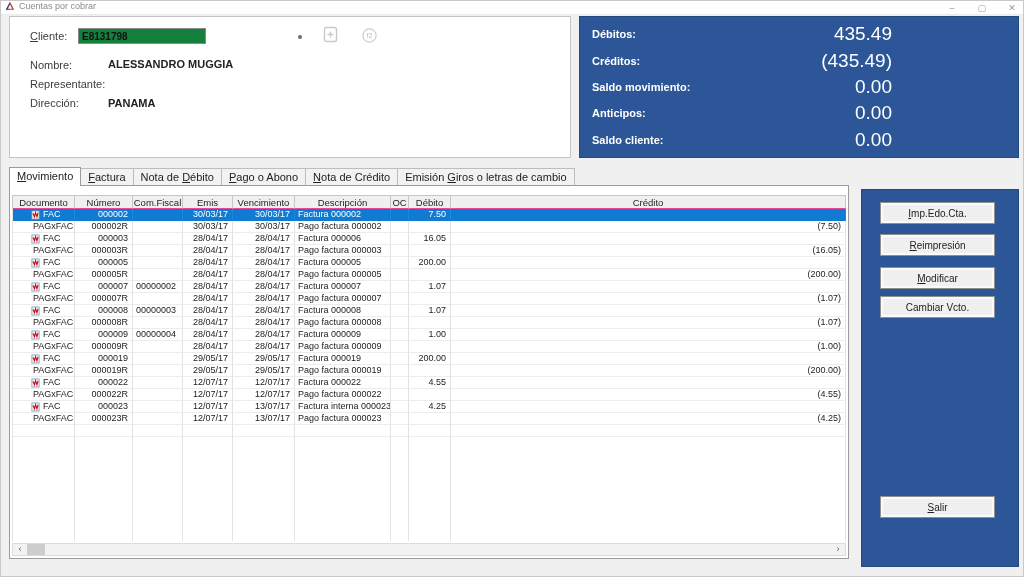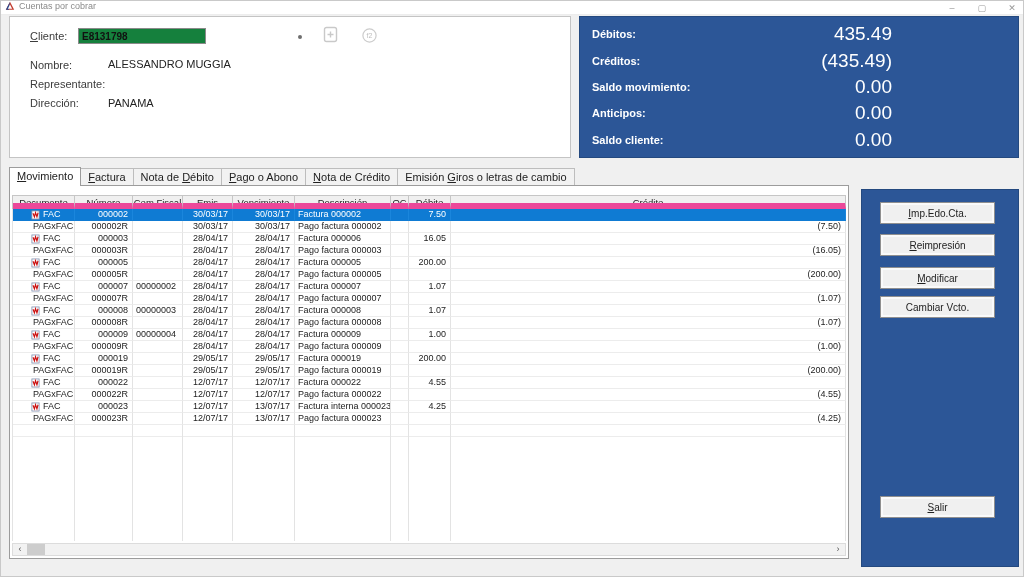--- a/index.html
+++ b/index.html
@@ -15,21 +15,21 @@
   .titlebar .app-icon { width:10px; height:10px; margin-right:4px; }
   .titlebar .title { font-size:9px; color:#8a8a8a; }
   .win-controls { position:absolute; right:4px; top:0; height:14px;
                   display:flex; align-items:center; gap:16px; }
   .win-controls span { font-size:9px; color:#9a9a9a; width:14px; text-align:center; cursor:default; }
 
   
   .client-panel { position:absolute; left:8px; top:15px; width:562px; height:142px;
                   background:#ffffff; border:1px solid #c4c4c4; }
   .client-panel .lbl { position:absolute; font-size:11px; color:#3c3c3c; }
-  .client-panel .val { position:absolute; font-size:11px; font-weight:400; color:#222; }
+  .client-panel .val { position:absolute; font-size:11px; font-weight:700; color:#222; }
   .client-input { position:absolute; left:68px; top:11px; width:128px; height:16px;
                   border:1px solid #8a8a8a; font-family:"Liberation Sans",sans-serif;
                   font-size:10px; font-weight:700; color:#111; padding:0 3px; background:#15803d; }
   .mini-dot { position:absolute; left:288px; top:18px; width:4px; height:4px;
               border-radius:50%; background:#6e6e6e; }
   .tool-ico { position:absolute; opacity:1; }
 
   
   .summary-panel { position:absolute; left:578px; top:15px; width:440px; height:142px;
                    border:1px solid #24497f; padding:4px 0; display:flex;
@@ -49,21 +49,21 @@
   .tab u, .lbl u, .btn u { text-decoration:underline; }
 
   
   .table-frame { position:absolute; left:8px; top:184px; width:840px; height:374px;
                  background:#ffffff; border:1px solid #9c9c9c; z-index:2; }
   .cols { display:grid;
           grid-template-columns:62px 58px 50px 50px 62px 96px 18px 42px minmax(0,1fr); }
   .grid-header { position:absolute; top:9px; left:2px; right:2px; height:14px;
                  background:#f0f0f0; border-top:1px solid #c6c6c6; border-left:1px solid #c6c6c6; }
   .grid-header .hcell { font-size:9.5px; color:#222; text-align:center; line-height:13px;
-                        border-right:1px solid #c6c6c6; border-bottom:6px solid #ec4899;
+                        border-right:1px solid #c6c6c6; border-bottom:1px solid #ec4899;
                         overflow:hidden; white-space:nowrap; }
   .grid-rows { position:absolute; top:23px; left:2px; right:2px; border-left:1px solid #e3e3e3; }
   .grid-row { height:12px; }
   .grid-row .cell { font-size:9px; color:#1c1c1c; line-height:11px;
                     border-right:1px solid #e3e3e3; border-bottom:1px solid #ececec;
                     overflow:hidden; white-space:nowrap; }
   .grid-row.empty .cell { border-bottom:1px solid #ececec; }
   .cell.al { text-align:left; padding-left:3px; }
   .cell.ar { text-align:right; padding-right:4px; }
   .cell.doc { display:flex; align-items:center; gap:3px; padding-left:18px; }

